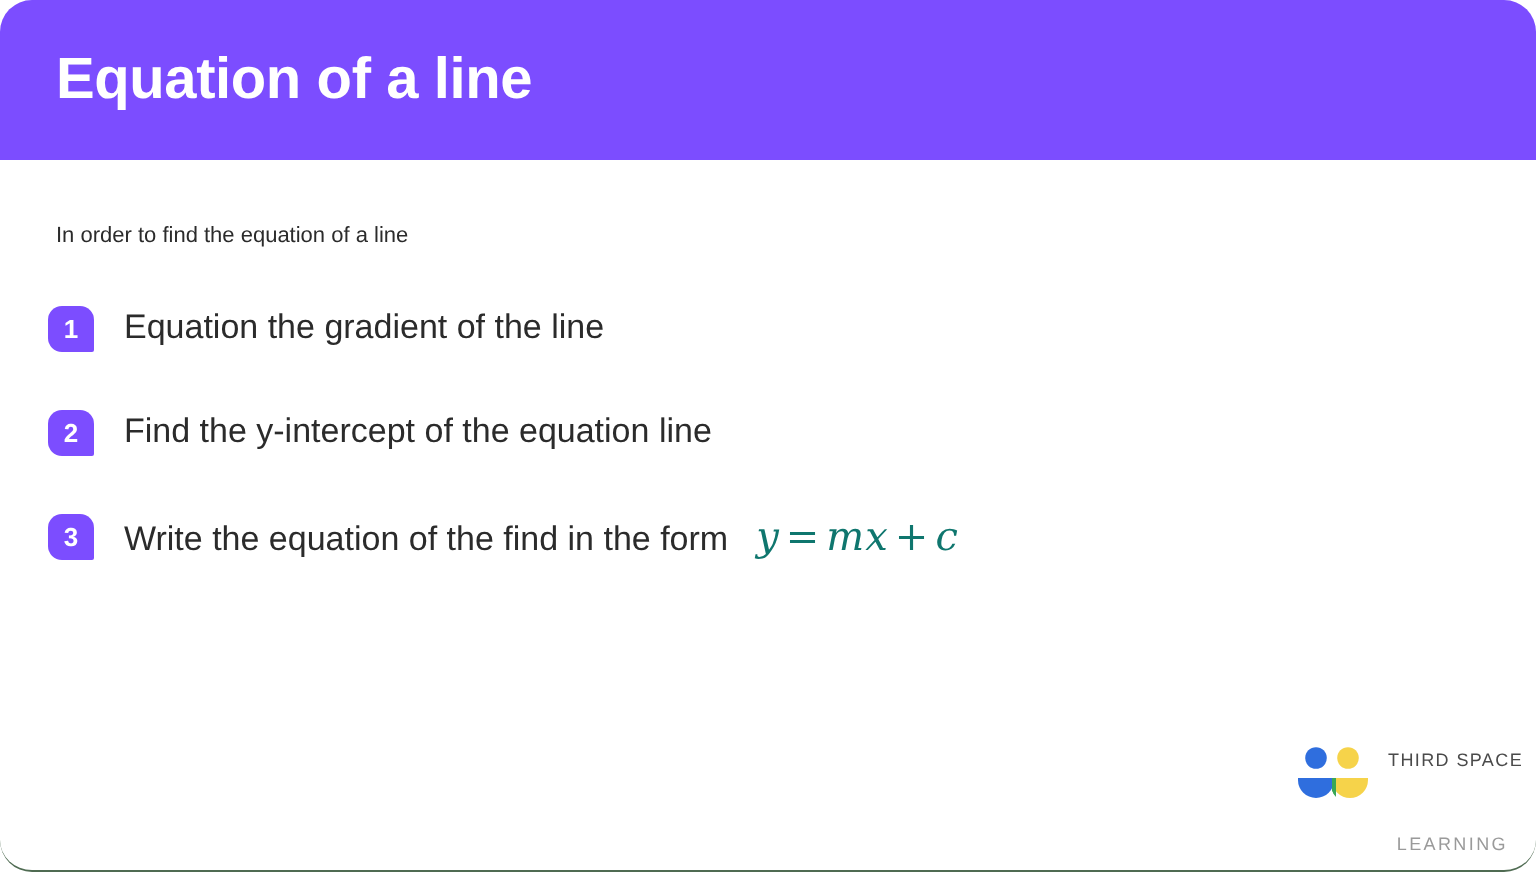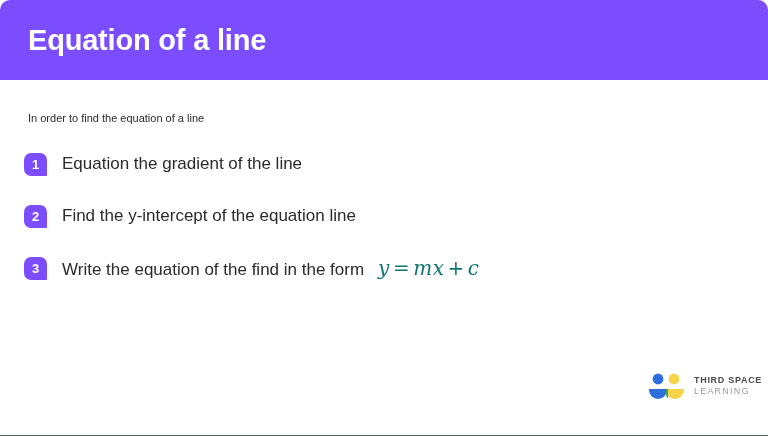--- a/index.html
+++ b/index.html
@@ -13,21 +13,21 @@
     overflow: hidden;
     font-family: "Liberation Sans", sans-serif;
   }
 
   .card {
     position: relative;
     width: 768px;
     height: 436px;
     box-sizing: border-box;
     background: #ffffff;
-    border-radius: 0;
+    border-radius: 16px;
     overflow: hidden;
     border-bottom: 1px solid #4f6b52;
   }
 
   
   .header {
     position: absolute;
     left: 0;
     top: 0;
     width: 768px;
@@ -133,33 +133,34 @@
     height: 32px;
   }
   .logo-text {
     position: absolute;
     left: 48px;
     top: 5px;
     width: 60px;
   }
   .logo-line1 {
     font-size: 9px;
-    font-weight: bold;
+    font-weight: normal;
     letter-spacing: 0.7px;
     color: #4a4a4a;
     line-height: 11px;
     white-space: nowrap;
   }
   .logo-line2 {
     font-size: 9px;
     letter-spacing: 1.2px;
     color: #9a9a9a;
     line-height: 11px;
-    text-align: left;
-    white-space: nowrap;
+    text-align: right;
+    white-space: nowrap;
+    margin-top: 31px;
   }
 </style>
 </head>
 <body>
 
 <div class="card">
 
   <div class="header">
     <div class="header-title">Equation of a line</div>
   </div>

